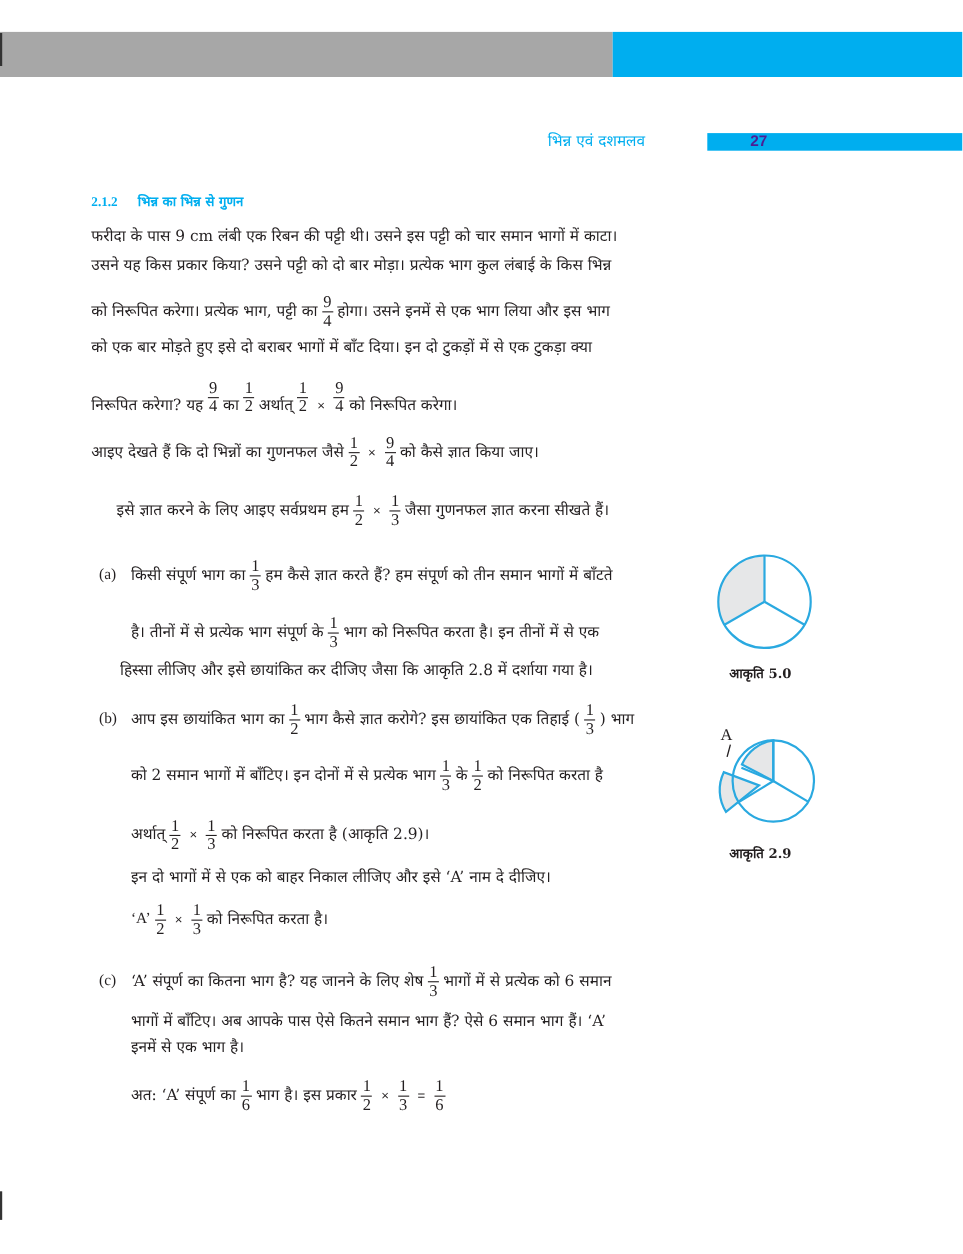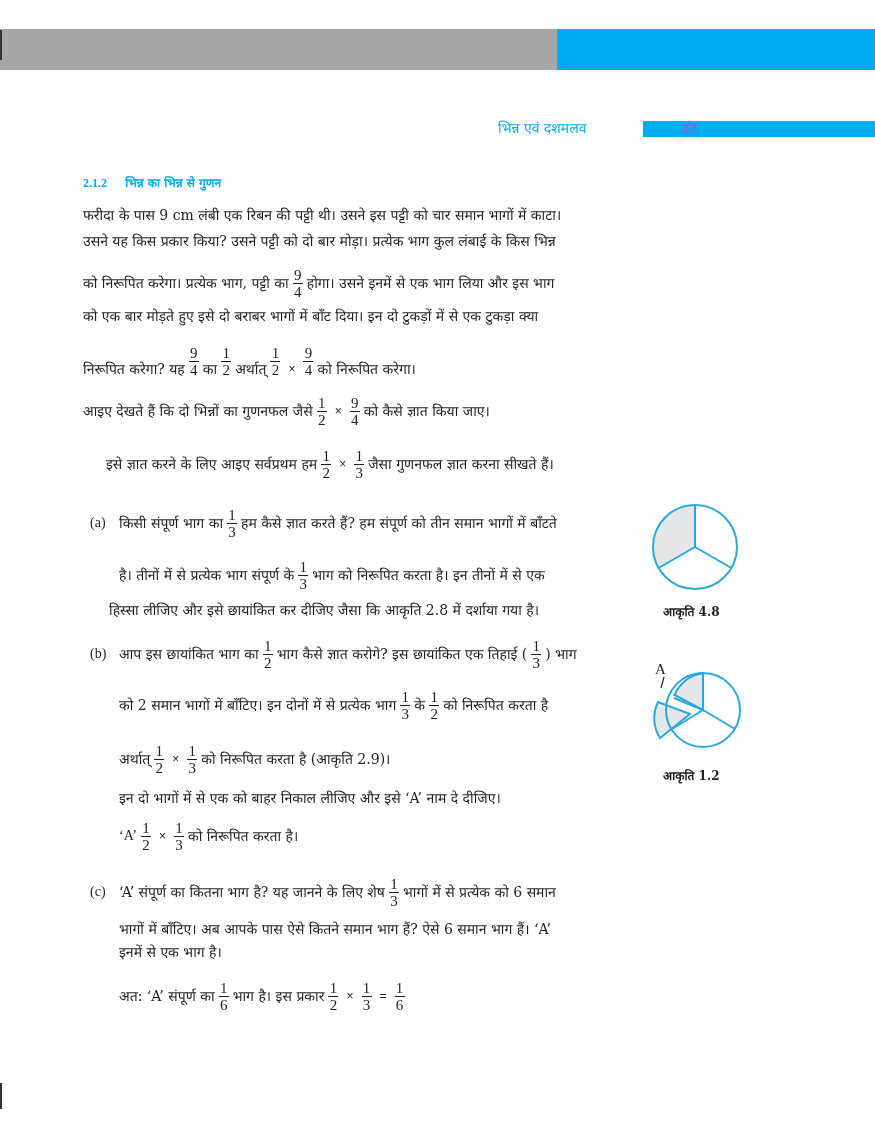--- a/index.html
+++ b/index.html
@@ -4,21 +4,21 @@
 <style>
   html, body { margin:0; padding:0; background:#ffffff; }
   body { width:875px; height:1140px; position:relative; overflow:hidden;
          font-family:"DejaVu Serif", "Liberation Serif", serif; color:#231f20; }
   .band-gray { position:absolute; left:0; top:29px; width:557px; height:41px; background:#a7a7a7; }
   .band-blue { position:absolute; left:557px; top:29px; width:318px; height:41px; background:#00aeef; }
   .band-edge { position:absolute; left:0; top:30px; width:2px; height:30px; background:#333; }
   .run-title { position:absolute; left:498px; top:118px; font-size:14px; color:#00aeef;
                font-family:"DejaVu Sans", sans-serif; }
   .page-box { position:absolute; left:643px; top:121px; width:232px; height:16px; background:#00aeef; }
-  .page-num { position:absolute; left:682px; top:120px; font-size:14px; font-weight:bold; color:#8b5cf6;
+  .page-num { position:absolute; left:682px; top:120px; font-size:14px; font-weight:bold; color:#4c1d95;
               font-family:"Liberation Sans", sans-serif; }
   .sec-head { position:absolute; left:83px; top:174px; font-size:12px; font-weight:bold; color:#00aeef; }
   .sec-head .num { font-family:"Liberation Serif", serif; margin-right:14px; }
   .line { position:absolute; font-size:14px; line-height:18px; white-space:nowrap; display:flex; align-items:center; }
   .frac { display:inline-flex; flex-direction:column; align-items:center; vertical-align:middle;
           font-family:"Liberation Serif", serif; font-size:15px; line-height:16px; margin:0 4px; }
   .frac .bar { width:10px; height:1px; background:#231f20; }
   .lat { font-family:"Liberation Serif", serif; }
   .times { margin:0 4px; font-family:"Liberation Sans", sans-serif; font-size:12px; }
   .lbl { position:absolute; font-size:12px; font-weight:bold; }
@@ -133,21 +133,21 @@
 </div>
 <div class="line" style="left:109px;top:601px;">हिस्सा लीजिए और इसे छायांकित कर दीजिए जैसा कि आकृति 2.8 में दर्शाया गया है।</div>
 
 <svg style="position:absolute;left:650px;top:502px;" width="90" height="90" viewBox="0 0 90 90">
   <path d="M45 45 L45 3 A42 42 0 0 0 8.63 66 Z" fill="#e6e7e8"></path>
   <circle cx="45" cy="45" r="42" fill="none" stroke="#2aa9e0" stroke-width="2"></circle>
   <line x1="45" y1="45" x2="45" y2="3" stroke="#2aa9e0" stroke-width="2"></line>
   <line x1="45" y1="45" x2="8.63" y2="66" stroke="#2aa9e0" stroke-width="2"></line>
   <line x1="45" y1="45" x2="81.37" y2="66" stroke="#2aa9e0" stroke-width="2"></line>
 </svg>
-<div class="lbl" style="left:663px;top:603px;">आकृति 4.8</div>
+<div class="lbl" style="left:663px;top:603px;">आकृति 5.0</div>
 
 <div class="line lat" style="left:90px;top:635px;height:38px;">(b)</div>
 <div class="line" style="left:119px;top:635px;height:38px;">
   <span>आप इस छायांकित भाग का</span>
   <span class="frac">
       <span>1</span>
       <span class="bar"></span>
       <span>2</span>
     </span>
   <span>भाग कैसे ज्ञात करोगे? इस छायांकित एक तिहाई (</span>
@@ -209,21 +209,21 @@
   <path d="M55 50 L55 13 A37 37 0 0 0 26.5 35 Z" fill="#e6e7e8" stroke="#2aa9e0" stroke-width="2"></path>
   <path d="M42 54 L10 42 A37 37 0 0 0 12 78 Z" fill="#e6e7e8" stroke="#2aa9e0" stroke-width="2"></path>
   <circle cx="55" cy="50" r="37" fill="none" stroke="#2aa9e0" stroke-width="2"></circle>
   <line x1="55" y1="50" x2="55" y2="13" stroke="#2aa9e0" stroke-width="2"></line>
   <line x1="55" y1="50" x2="87" y2="69" stroke="#2aa9e0" stroke-width="2"></line>
   <line x1="55" y1="50" x2="24" y2="69" stroke="#2aa9e0" stroke-width="2"></line>
   <line x1="55" y1="50" x2="26" y2="38" stroke="#2aa9e0" stroke-width="2"></line>
   <line x1="16" y1="17" x2="13" y2="28" stroke="#231f20" stroke-width="1.2"></line>
 </svg>
 <div class="lat" style="position:absolute;left:655px;top:661px;font-size:15px;">A</div>
-<div class="lbl" style="left:663px;top:767px;">आकृति 1.2</div>
+<div class="lbl" style="left:663px;top:767px;">आकृति 2.9</div>
 
 <div class="line lat" style="left:90px;top:873px;height:38px;">(c)</div>
 <div class="line" style="left:119px;top:873px;height:38px;">
   <span>‘A’ संपूर्ण का कितना भाग है? यह जानने के लिए शेष</span>
   <span class="frac">
       <span>1</span>
       <span class="bar"></span>
       <span>3</span>
     </span>
   <span>भागों में से प्रत्येक को 6 समान</span>

